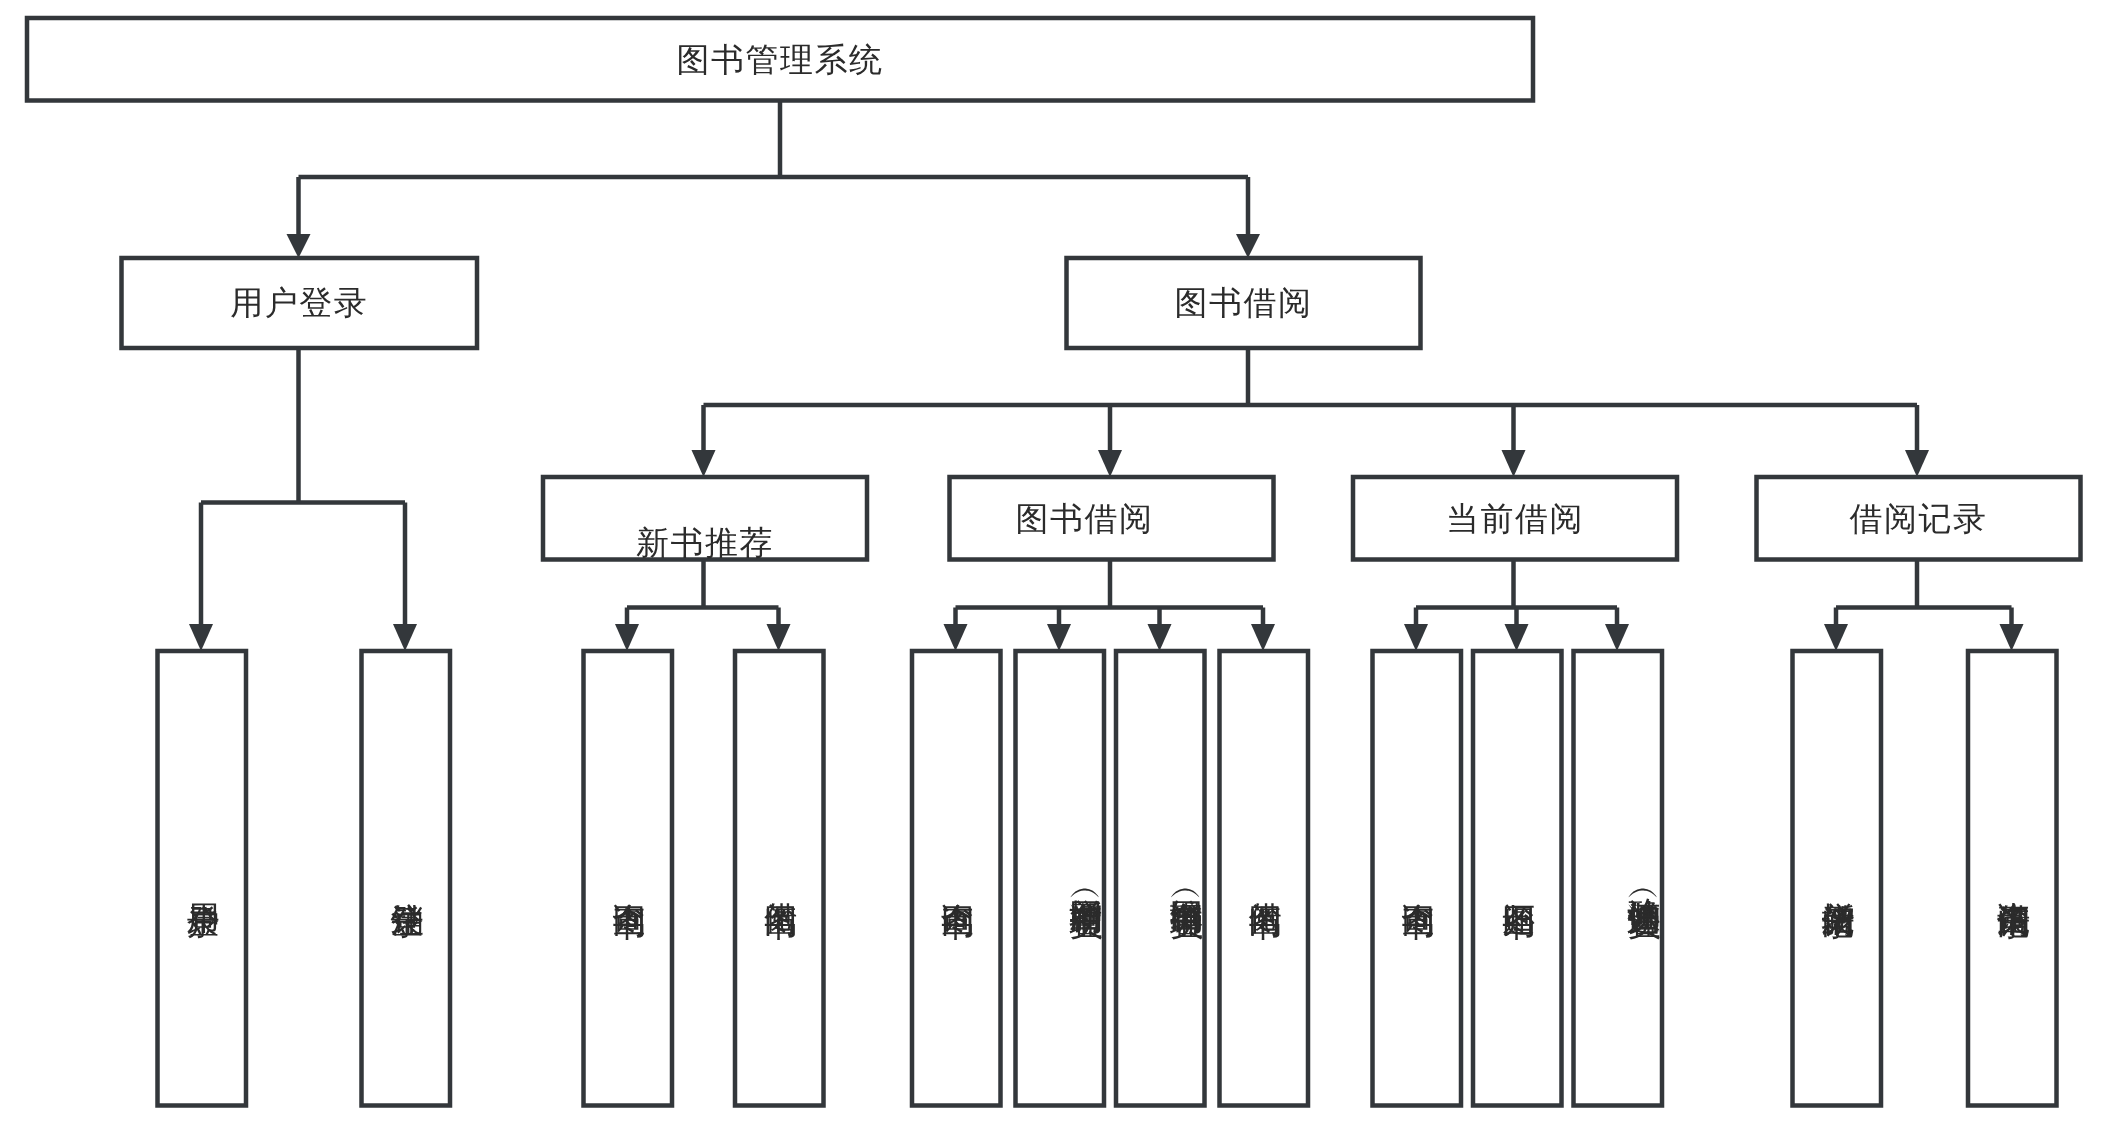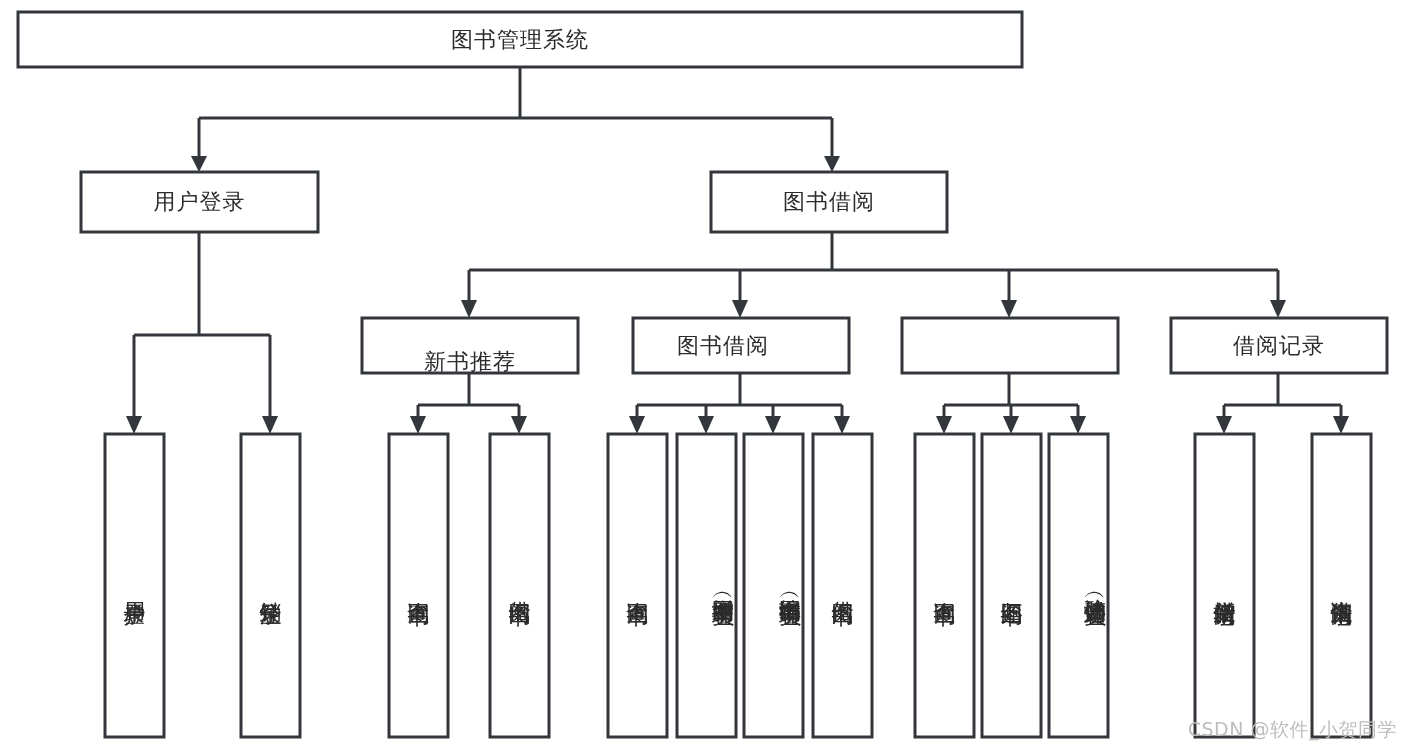--- a/index.html
+++ b/index.html
@@ -140,35 +140,35 @@
     </g>
   </svg>
 
   <div class="hlabel-wrap" style="left:18px;top:12px;width:1004px;height:55px;">图书管理系统</div>
 
   <div class="hlabel-wrap" style="left:81px;top:172px;width:237px;height:60px;">用户登录</div>
   <div class="hlabel-wrap" style="left:711px;top:172px;width:236px;height:60px;">图书借阅</div>
 
   <div class="hlabel-wrap" style="left:362px;top:318px;width:216px;height:55px;margin-top:16px;">新书推荐</div>
   <div class="hlabel-wrap" style="left:633px;top:318px;width:180px;height:55px;border-radius:14px;">图书借阅</div>
+  <div class="hlabel-wrap" style="left:902px;top:318px;width:216px;height:55px;">当前借阅</div>
   <div class="hlabel-wrap" style="left:1171px;top:318px;width:216px;height:55px;border-radius:22px;">借阅记录</div>
 
   <div class="vlabel-wrap" style="left:105px;top:434px;width:59px;height:303px;">用户登录</div>
   <div class="vlabel-wrap" style="left:241px;top:434px;width:59px;height:303px;">注销登录</div>
 
   <div class="vlabel-wrap" style="left:389px;top:434px;width:59px;height:303px;">查询图书</div>
   <div class="vlabel-wrap" style="left:490px;top:434px;width:59px;height:303px;">借阅图书</div>
 
   <div class="vlabel-wrap" style="left:608px;top:434px;width:59px;height:303px;">查询图书</div>
   <div class="vlabel-wrap" style="left:677px;top:434px;width:59px;height:303px;align-items:flex-start;">新增图书（管理员）</div>
   <div class="vlabel-wrap" style="left:744px;top:434px;width:59px;height:303px;align-items:flex-start;">编辑图书（管理员）</div>
   <div class="vlabel-wrap" style="left:813px;top:434px;width:59px;height:303px;">借阅图书</div>
 
   <div class="vlabel-wrap" style="left:915px;top:434px;width:59px;height:303px;">查询图书</div>
   <div class="vlabel-wrap" style="left:982px;top:434px;width:59px;height:303px;">归还图书</div>
   <div class="vlabel-wrap" style="left:1049px;top:434px;width:59px;height:303px;align-items:flex-start;">确认归还（管理员）</div>
 
   <div class="vlabel-wrap" style="left:1195px;top:434px;width:59px;height:303px;">新增借阅记录</div>
   <div class="vlabel-wrap" style="left:1312px;top:434px;width:59px;height:303px;">查询借阅记录</div>
 
-  <div id="watermark">CSDN @软件_小贺同学</div>
 
 </div>
 
 </body></html>

